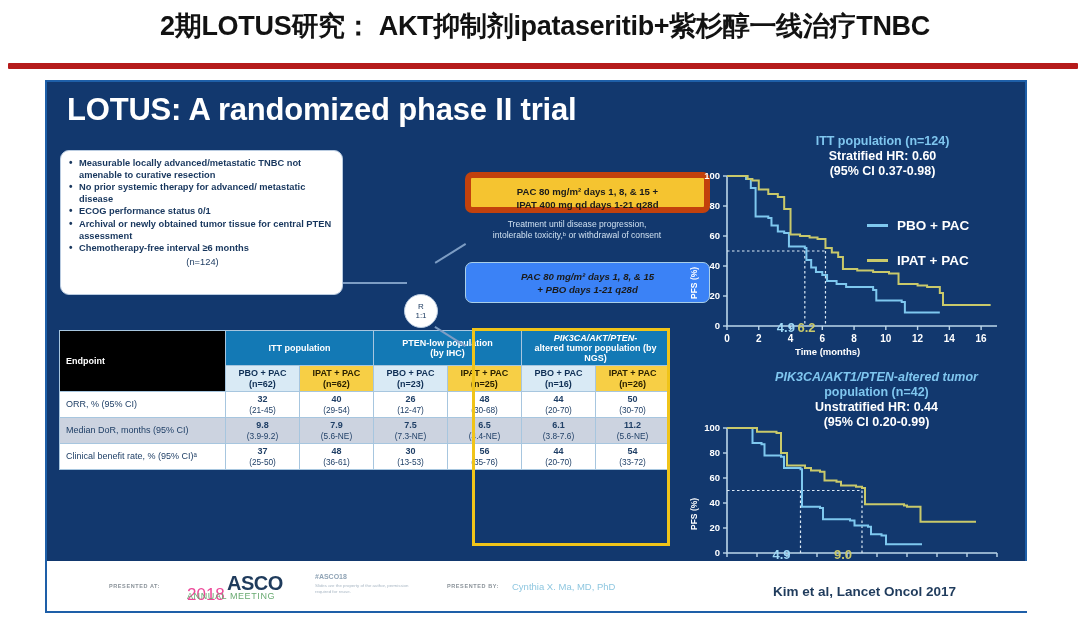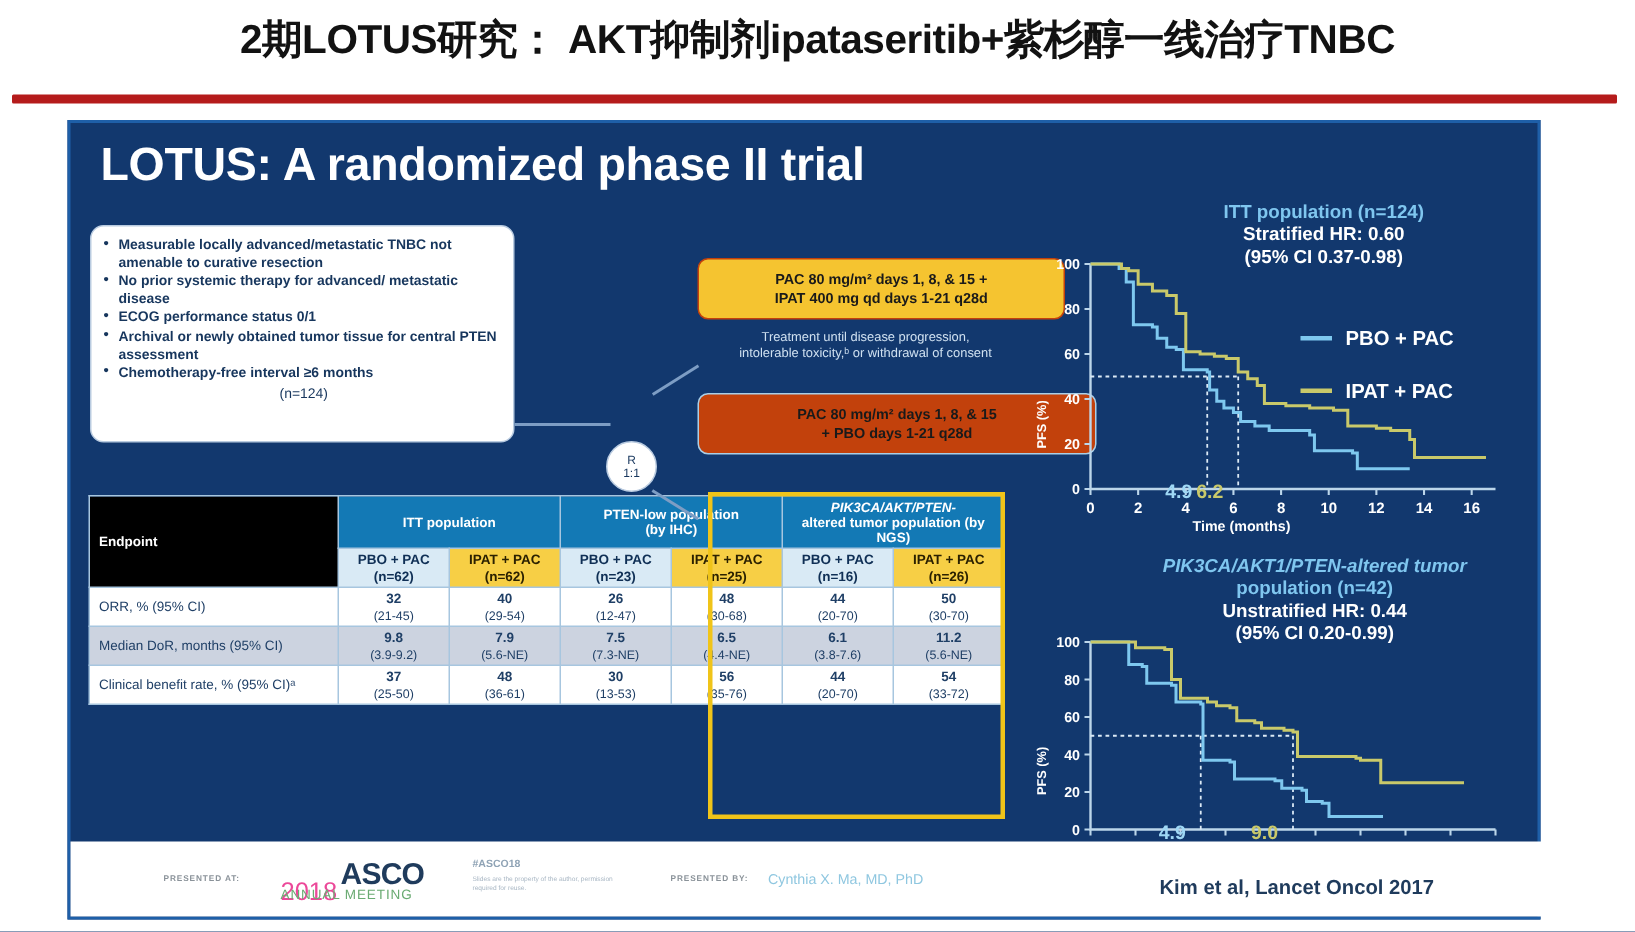--- a/index.html
+++ b/index.html
@@ -76,27 +76,28 @@
   }
 
   
   .arm-box {
     position: absolute; border-radius: 7px;
     text-align: center; padding: 7px 6px;
     font-size: 9.6px; color: #1a1a1a; line-height: 13px;
   }
   #arm-ipat {
     left: 418px; top: 90px; width: 245px; height: 41px;
-    background: #f5c430; border: 1px solid #c2410c;
+    background: #f5c430; border: 6px solid #c2410c;
     font-weight: bold;
   }
   #arm-pbo {
-    left: 418px; top: 180px; width: 266px; height: 41px;
-    background: #c2410c; border: 1px solid #a9cfe8;
+    left: 418px; top: 180px; width: 245px; height: 41px;
+    background: #3b82f6; border: 1px solid #a9cfe8;
     font-weight: bold;
+    font-style: italic;
   }
   #treat-until {
     position: absolute; left: 395px; top: 137px; width: 270px;
     text-align: center; font-size: 8.6px; color: #cfe0f0;
     line-height: 11px;
   }
 
   
   #results-table {
     position: absolute; left: 12px; top: 248px;

